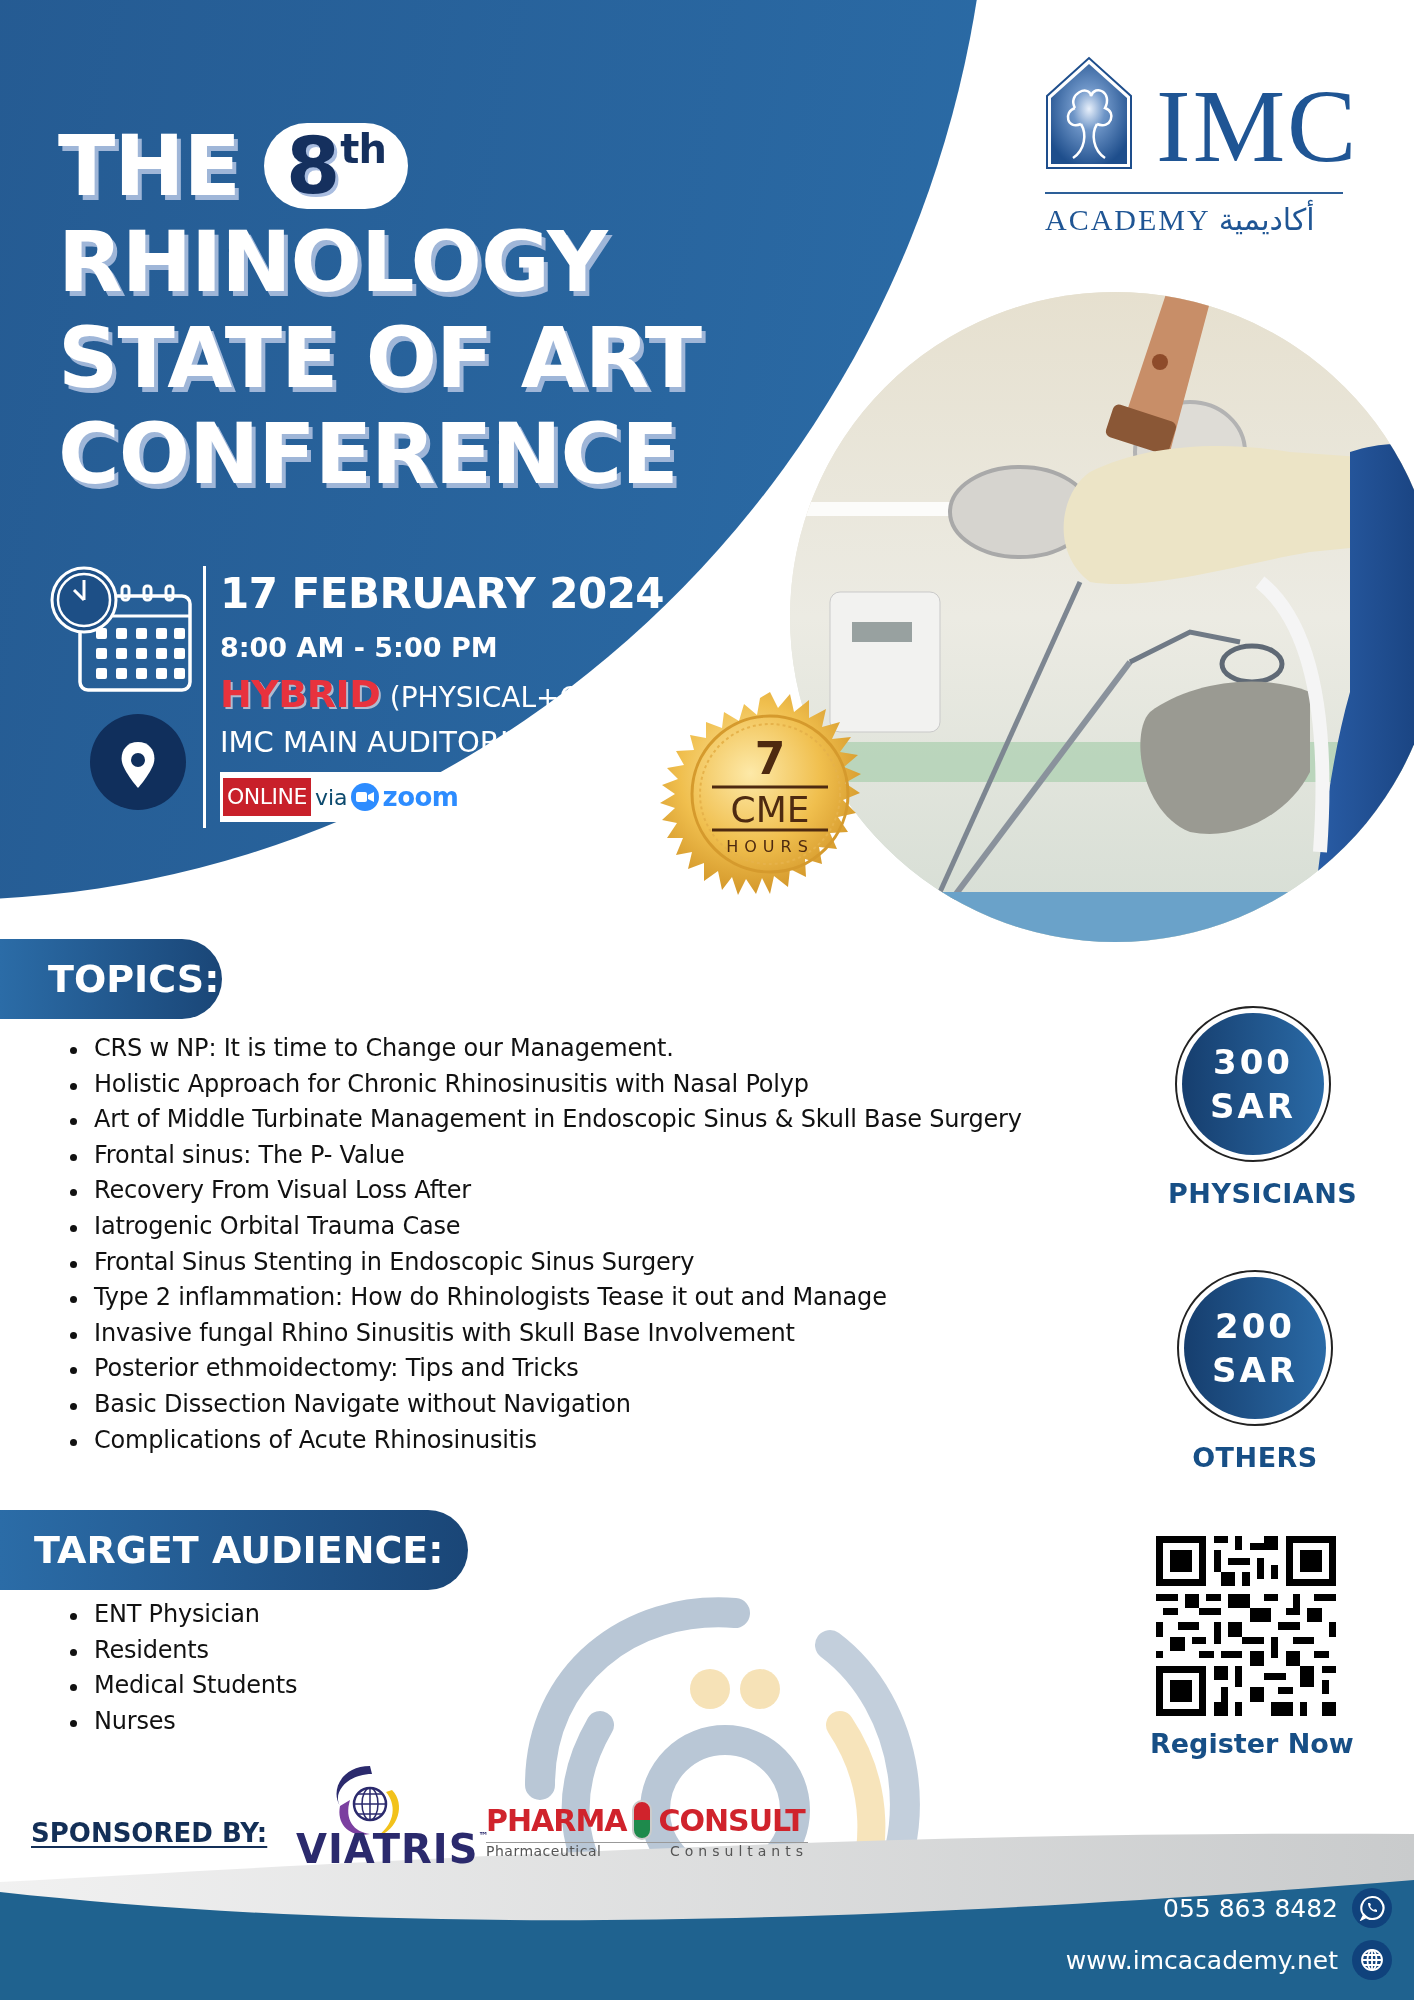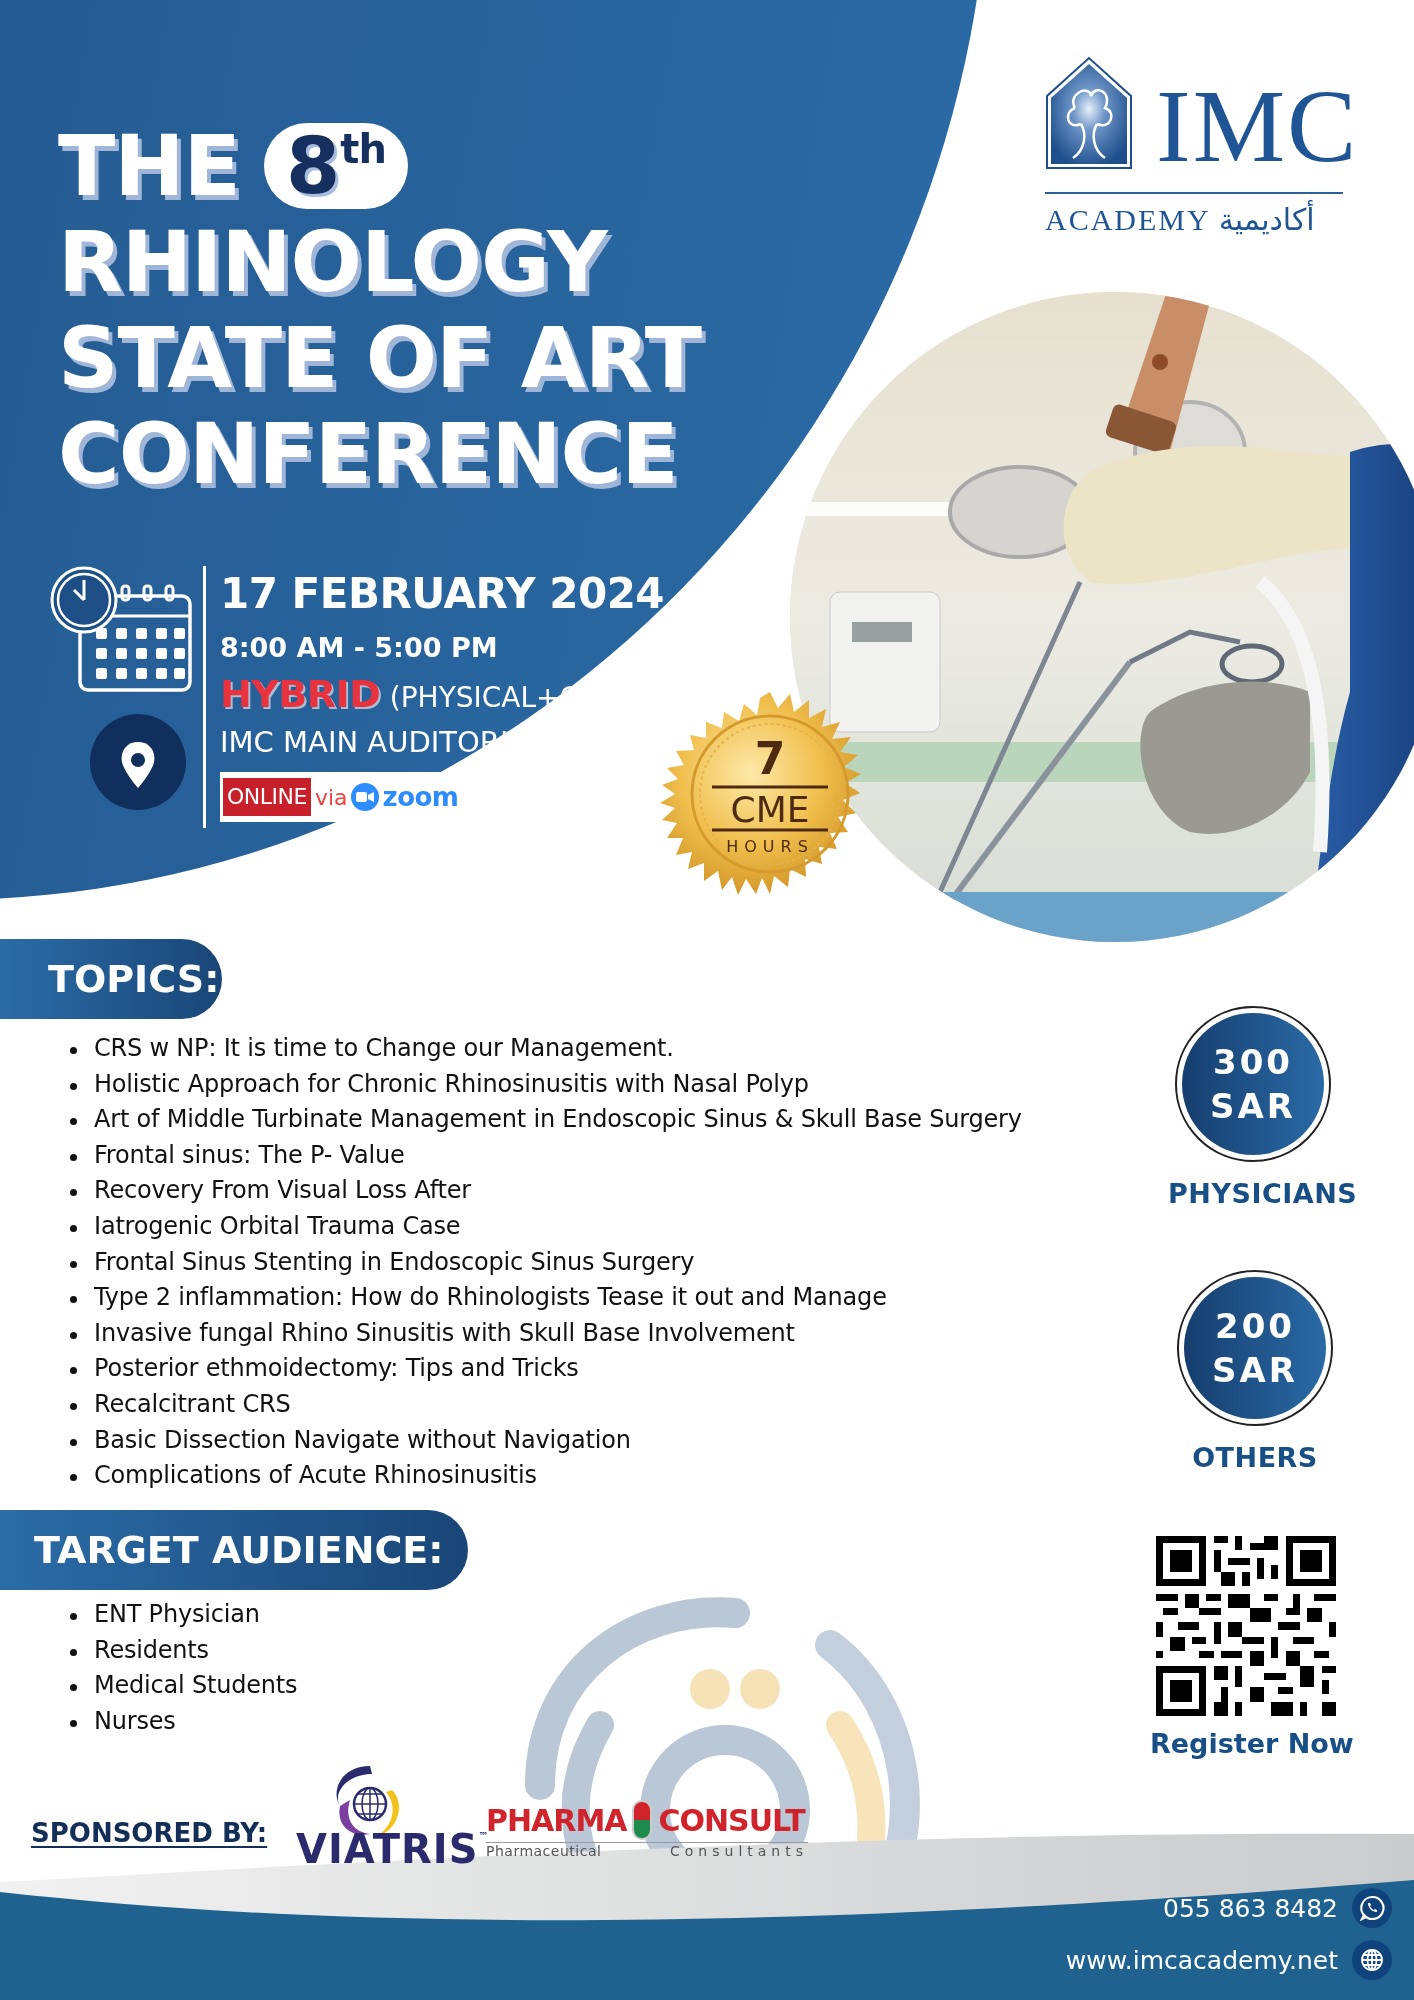--- a/index.html
+++ b/index.html
@@ -58,21 +58,21 @@
   .info .mode .detail { font-size: 28px; font-weight: 400; text-align: center; }
   .info .venue { font-size: 29px; line-height: 42px; white-space: nowrap; }
   .zoom-badge {
     position: absolute; left: 220px; top: 772px; width: 262px; height: 50px; background: #fff;
     display: flex; align-items: center; padding-left: 3px;
   }
   .zoom-badge .online {
     background: #c8202a; color: #fff; font-size: 22px; line-height: 38px; height: 38px; padding: 0 4px;
     font-family: "DejaVu Sans", sans-serif; letter-spacing: -0.5px;
   }
-  .zoom-badge .via { color: #ef4444; font-size: 22px; margin: 0 3px 0 4px; font-family: "DejaVu Sans", sans-serif; }
+  .zoom-badge .via { color: #0c4a6e; font-size: 22px; margin: 0 3px 0 4px; font-family: "DejaVu Sans", sans-serif; }
   .zoom-badge .cam { width: 28px; height: 28px; border-radius: 50%; background: #2d8cff; display: flex; align-items: center; justify-content: center; }
   .zoom-badge .zoom-word { color: #2d8cff; font-size: 26px; font-weight: 700; margin-left: 4px; font-family: "DejaVu Sans", sans-serif; letter-spacing: -0.5px; }
 
   
   .photo {
     position: absolute; left: 780px; top: 282px; width: 670px; height: 670px; border-radius: 50%;
     overflow: hidden; border: 10px solid #fff;
     background: linear-gradient(180deg, #e8e3d4 0%, #ebe8de 40%, #dfe4dc 70%, #c9d6cd 100%);
   }
 
@@ -329,21 +329,20 @@
   <li>CRS w NP: It is time to Change our Management.</li>
   <li>Holistic Approach for Chronic Rhinosinusitis with Nasal Polyp</li>
   <li>Art of Middle Turbinate Management in Endoscopic Sinus &amp; Skull Base Surgery</li>
   <li>Frontal sinus: The P- Value</li>
   <li>Recovery From Visual Loss After</li>
   <li>Iatrogenic Orbital Trauma Case</li>
   <li>Frontal Sinus Stenting in Endoscopic Sinus Surgery</li>
   <li>Type 2 inflammation: How do Rhinologists Tease it out and Manage</li>
   <li>Invasive fungal Rhino Sinusitis with Skull Base Involvement</li>
   <li>Posterior ethmoidectomy: Tips and Tricks</li>
-  <li>Recalcitrant CRS</li>
   <li>Basic Dissection Navigate without Navigation</li>
   <li>Complications of Acute Rhinosinusitis</li>
 </ul>
 
 <div class="price price-phys">
   <div class="ring">
     <div class="disc">
       <span>300</span>
       <span>SAR</span>
     </div>

